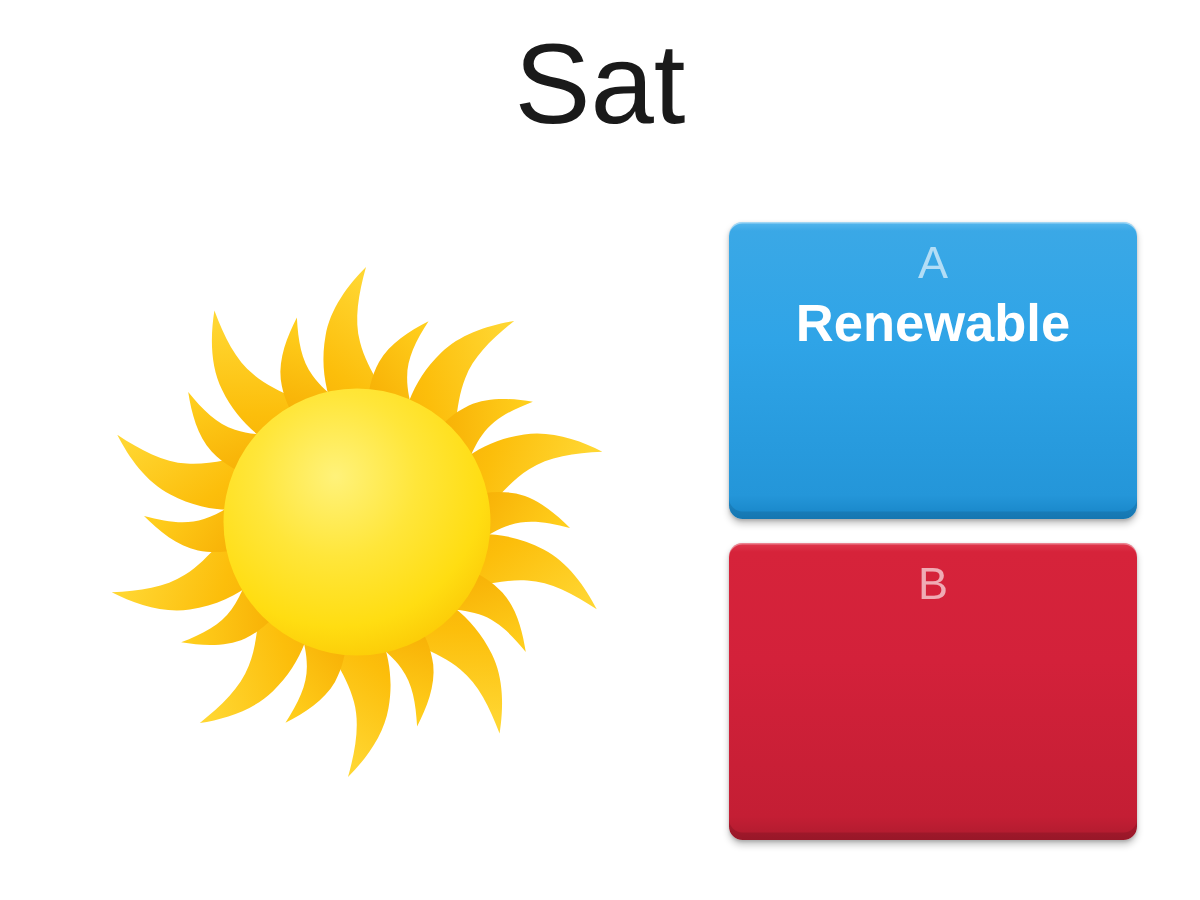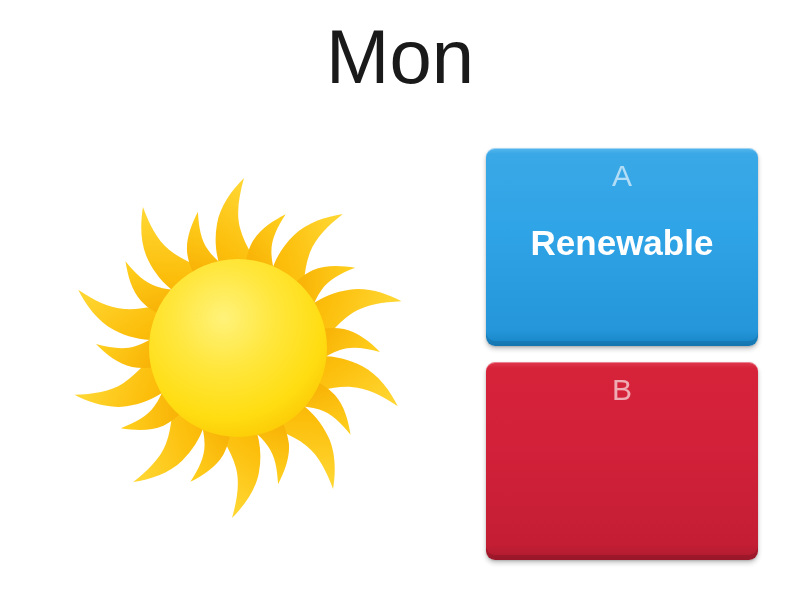--- a/index.html
+++ b/index.html
@@ -85,38 +85,38 @@
 
   .answer-letter {
     font-family: "Liberation Sans", sans-serif;
     font-size: 30px;
     font-weight: 300;
     line-height: 36px;
     color: rgba(255,255,255,0.62);
     user-select: none;
   }
   .answer-text {
-    margin-top: 28px;
+    margin-top: 1px;
     font-family: "Liberation Sans", sans-serif;
     font-size: 35px;
     font-weight: bold;
     line-height: 42px;
     color: #ffffff;
     white-space: nowrap;
     user-select: none;
   }
   #answer-b .answer-text {
     font-size: 33px;
     letter-spacing: -0.2px;
   }
 </style>
 </head>
 <body>
 
-<div id="question-title">Mon</div>
+<div id="question-title">Sat</div>
 
 <div id="sun-image">
   <svg viewBox="0 0 440 440" xmlns="http://www.w3.org/2000/svg">
     <defs>
       <radialGradient id="coreGrad" cx="42%" cy="33%" r="72%">
         <stop offset="0%" stop-color="#FFF27A"></stop>
         <stop offset="42%" stop-color="#FFE63A"></stop>
         <stop offset="78%" stop-color="#FFDD12"></stop>
         <stop offset="100%" stop-color="#FBC905"></stop>
       </radialGradient>

